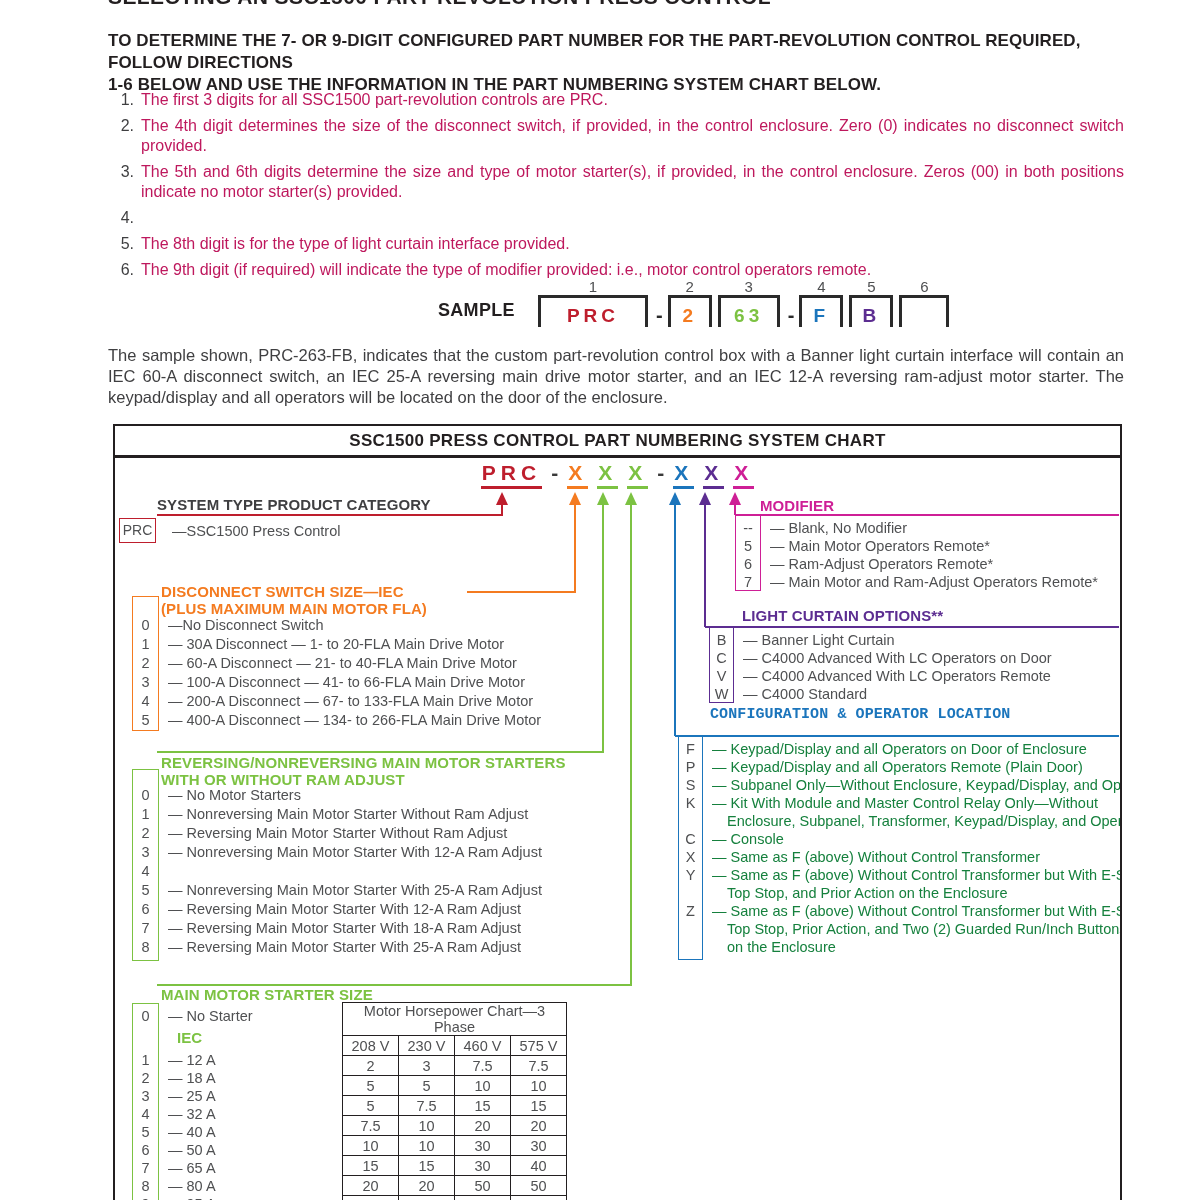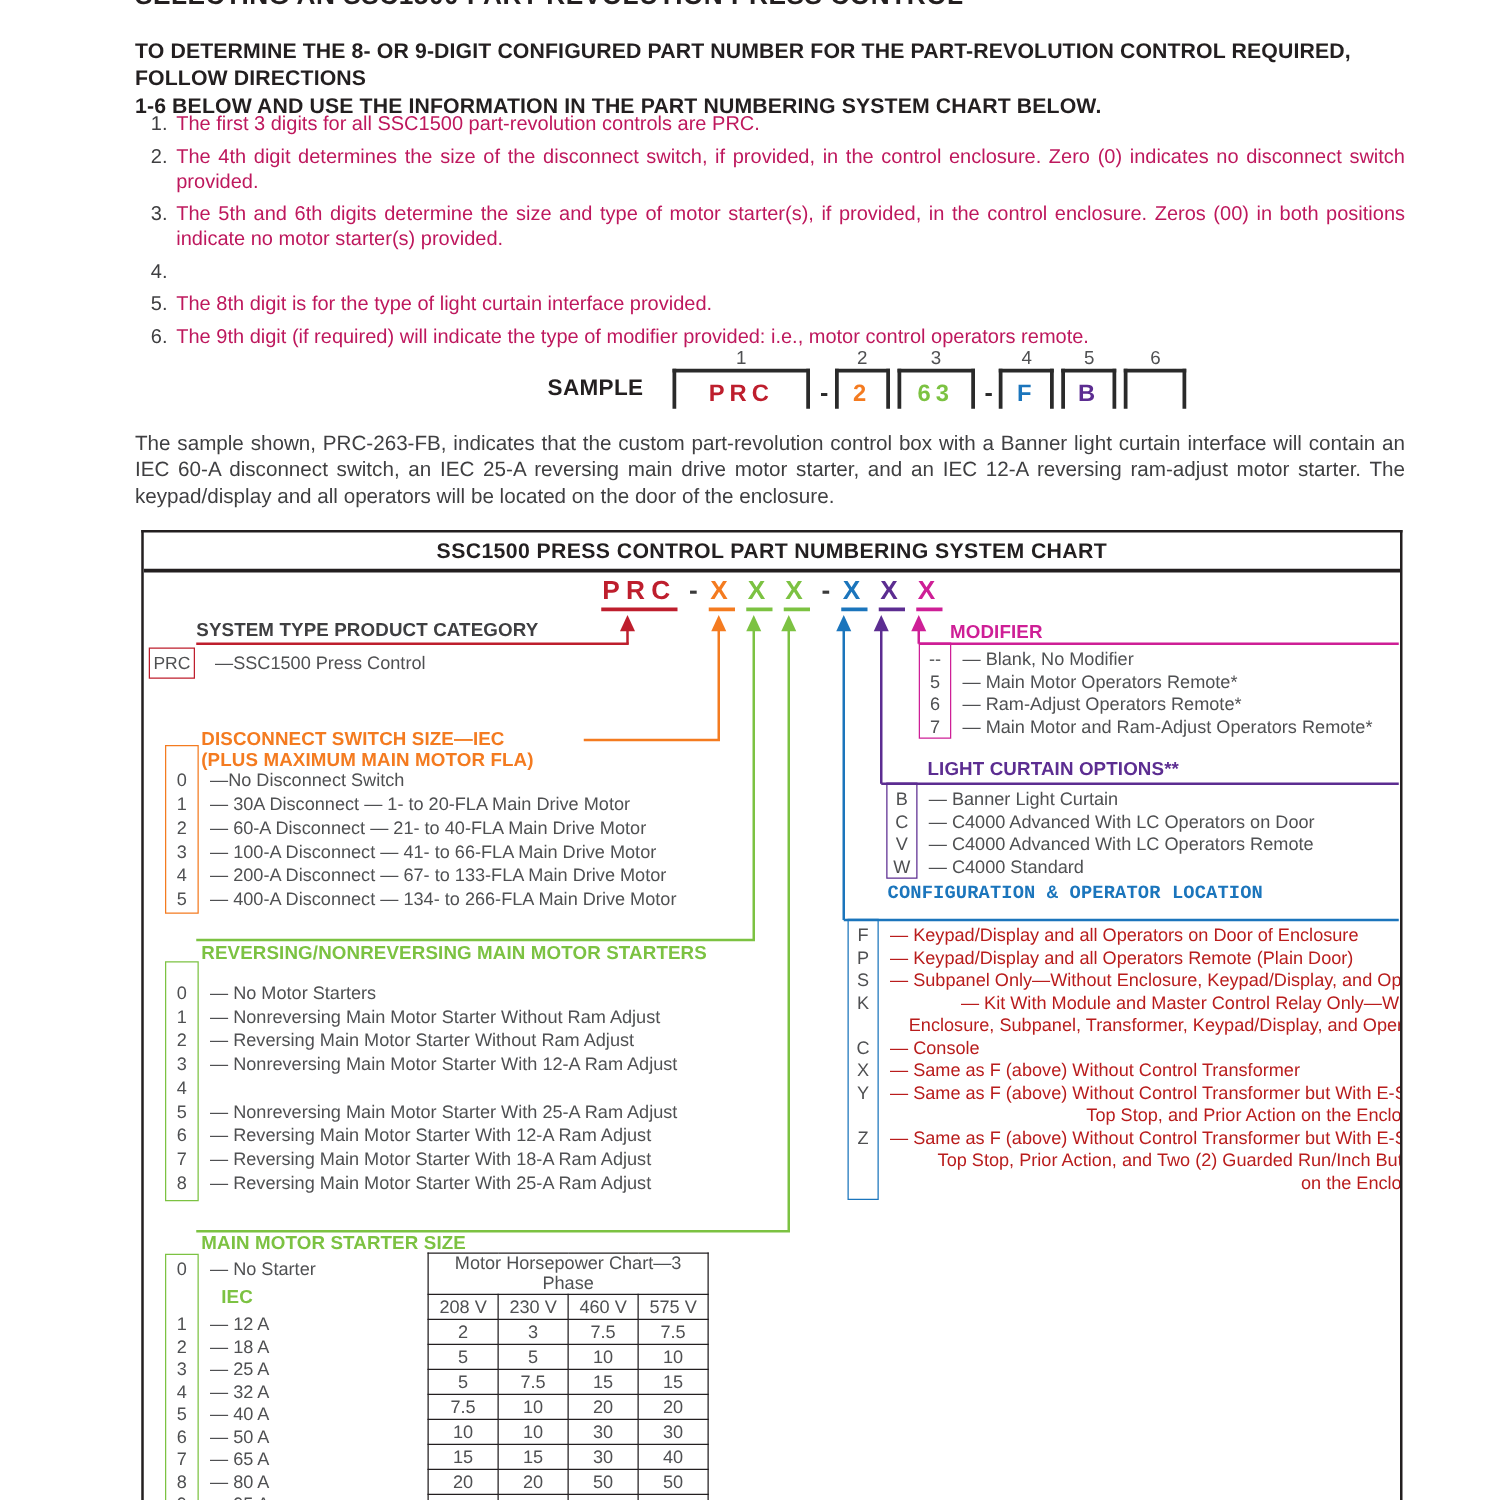--- a/index.html
+++ b/index.html
@@ -38,38 +38,38 @@
   .stem{position:absolute;width:2px;}
   .ahead{position:absolute;width:0;height:0;border-left:6px solid transparent;border-right:6px solid transparent;
          border-bottom:13px solid;}
   .sec-h{position:absolute;font-size:15px;font-weight:bold;line-height:17px;letter-spacing:.1px;white-space:nowrap;}
   .codebox{position:absolute;box-sizing:border-box;}
   .rows{position:absolute;}
   .crow{display:flex;align-items:flex-start;}
   .ccode{flex:none;text-align:center;font-size:14.5px;color:#4F5052;}
   .cdesc{margin-left:9px;font-size:14.5px;color:#4F5052;white-space:nowrap;}
   .clines{margin-left:9px;}
-  .cline{font-size:14.5px;color:#b91c1c;white-space:nowrap;text-align:right;}
+  .cline{font-size:14.5px;color:#15803d;white-space:nowrap;}
   .cline.cont{padding-left:15px;}
   .prc-inner{font-size:14px;color:#4F5052;text-align:center;}
   
   .hp{position:absolute;left:227px;top:576px;border-collapse:collapse;}
   .hp td,.hp th{border:1.8px solid #231F20;width:56px;height:20px;box-sizing:border-box;
                 font-size:14.5px;color:#4F5052;text-align:center;font-weight:normal;padding:0;}
   .hp .ttl{font-size:14.5px;}
 </style>
 </head>
 <body>
 
 <div class="page">
 
   <div class="clip-title">SELECTING AN SSC1500 PART-REVOLUTION PRESS CONTROL</div>
 
   <div class="intro">
-    <div>TO DETERMINE THE 8- OR 9-DIGIT CONFIGURED PART NUMBER FOR THE PART-REVOLUTION CONTROL REQUIRED, FOLLOW DIRECTIONS</div>
+    <div>TO DETERMINE THE 7- OR 9-DIGIT CONFIGURED PART NUMBER FOR THE PART-REVOLUTION CONTROL REQUIRED, FOLLOW DIRECTIONS</div>
     <div>1-6 BELOW AND USE THE INFORMATION IN THE PART NUMBERING SYSTEM CHART BELOW.</div>
   </div>
 
   <div class="steps">
       <div class="step">
         <span class="stepnum">1.</span>
         <span class="steptxt">The first 3 digits for all SSC1500 part-revolution controls are PRC.</span>
       </div>
       <div class="step">
         <span class="stepnum">2.</span>
@@ -198,20 +198,21 @@
           <span class="cdesc">— 200-A Disconnect — 67- to 133-FLA Main Drive Motor</span>
         </div>
         <div class="crow" style="height: 19px;">
           <span class="ccode" style="width: 27px;">5</span>
           <span class="cdesc">— 400-A Disconnect — 134- to 266-FLA Main Drive Motor</span>
         </div>
       </div>
 
     <div class="sec-h" style="left:46px;top:328px;color:var(--green);">
       <div>REVERSING/NONREVERSING MAIN MOTOR STARTERS</div>
+      <div>WITH OR WITHOUT RAM ADJUST</div>
     </div>
     <div class="codebox" style="left:17px;top:343px;width:27px;height:192px;border:1.6px solid var(--green);"></div>
     <div class="rows" style="left:17px;top:361px;">
         <div class="crow" style="height: 19px;">
           <span class="ccode" style="width: 27px;">0</span>
           <span class="cdesc">— No Motor Starters</span>
         </div>
         <div class="crow" style="height: 19px;">
           <span class="ccode" style="width: 27px;">1</span>
           <span class="cdesc">— Nonreversing Main Motor Starter Without Ram Adjust</span>

